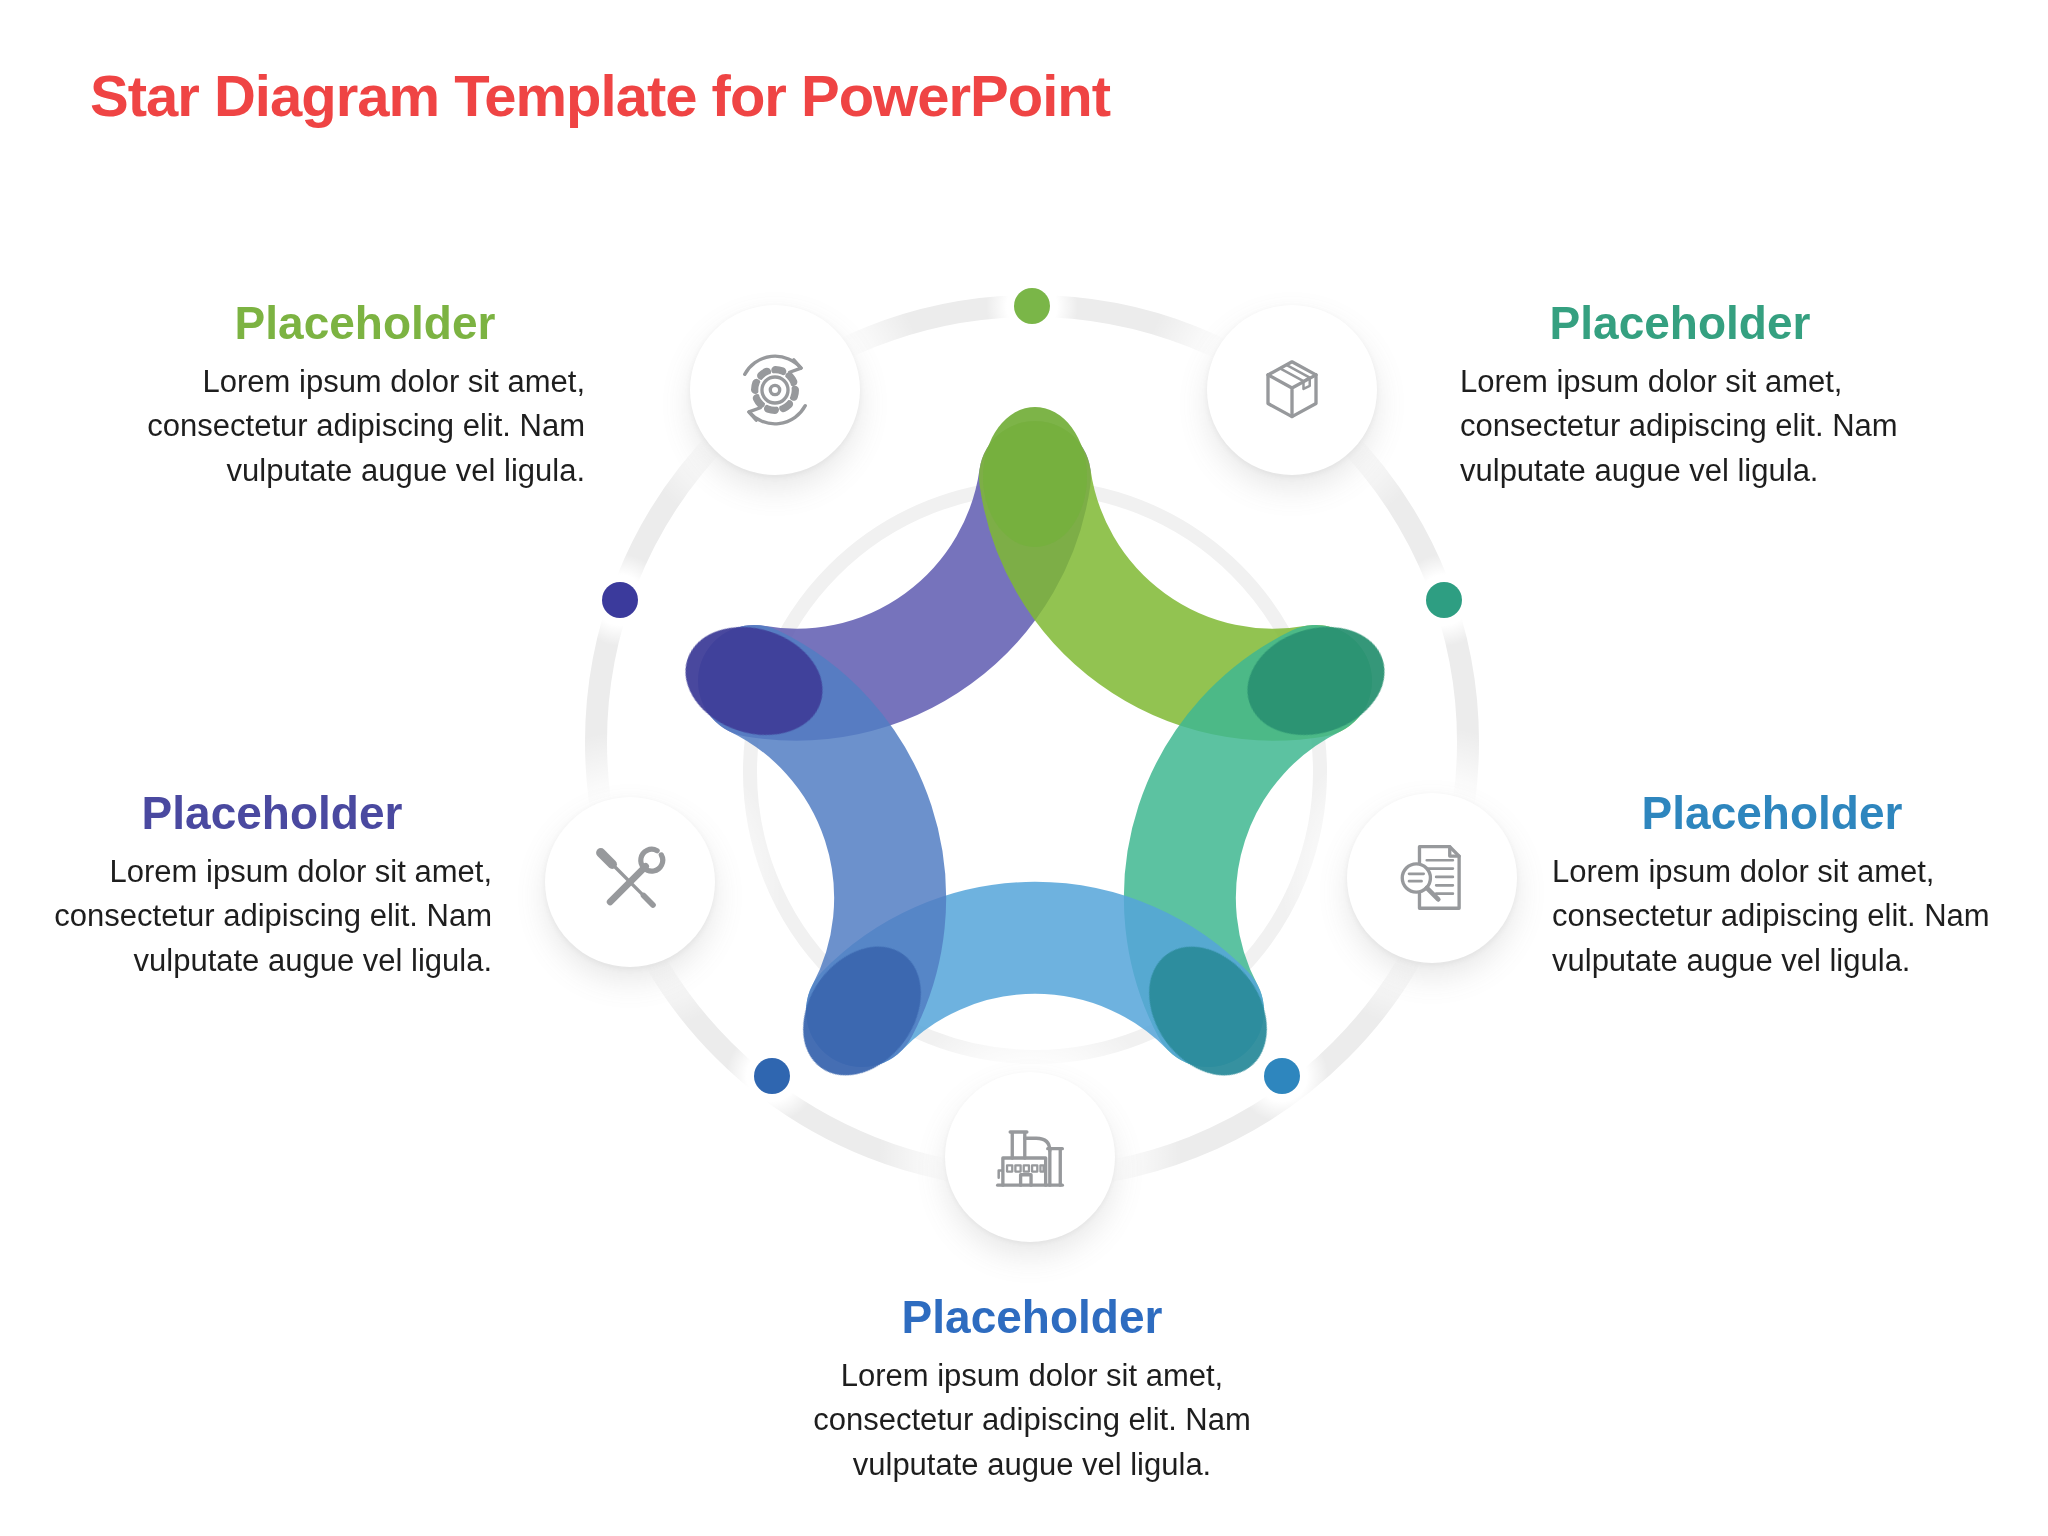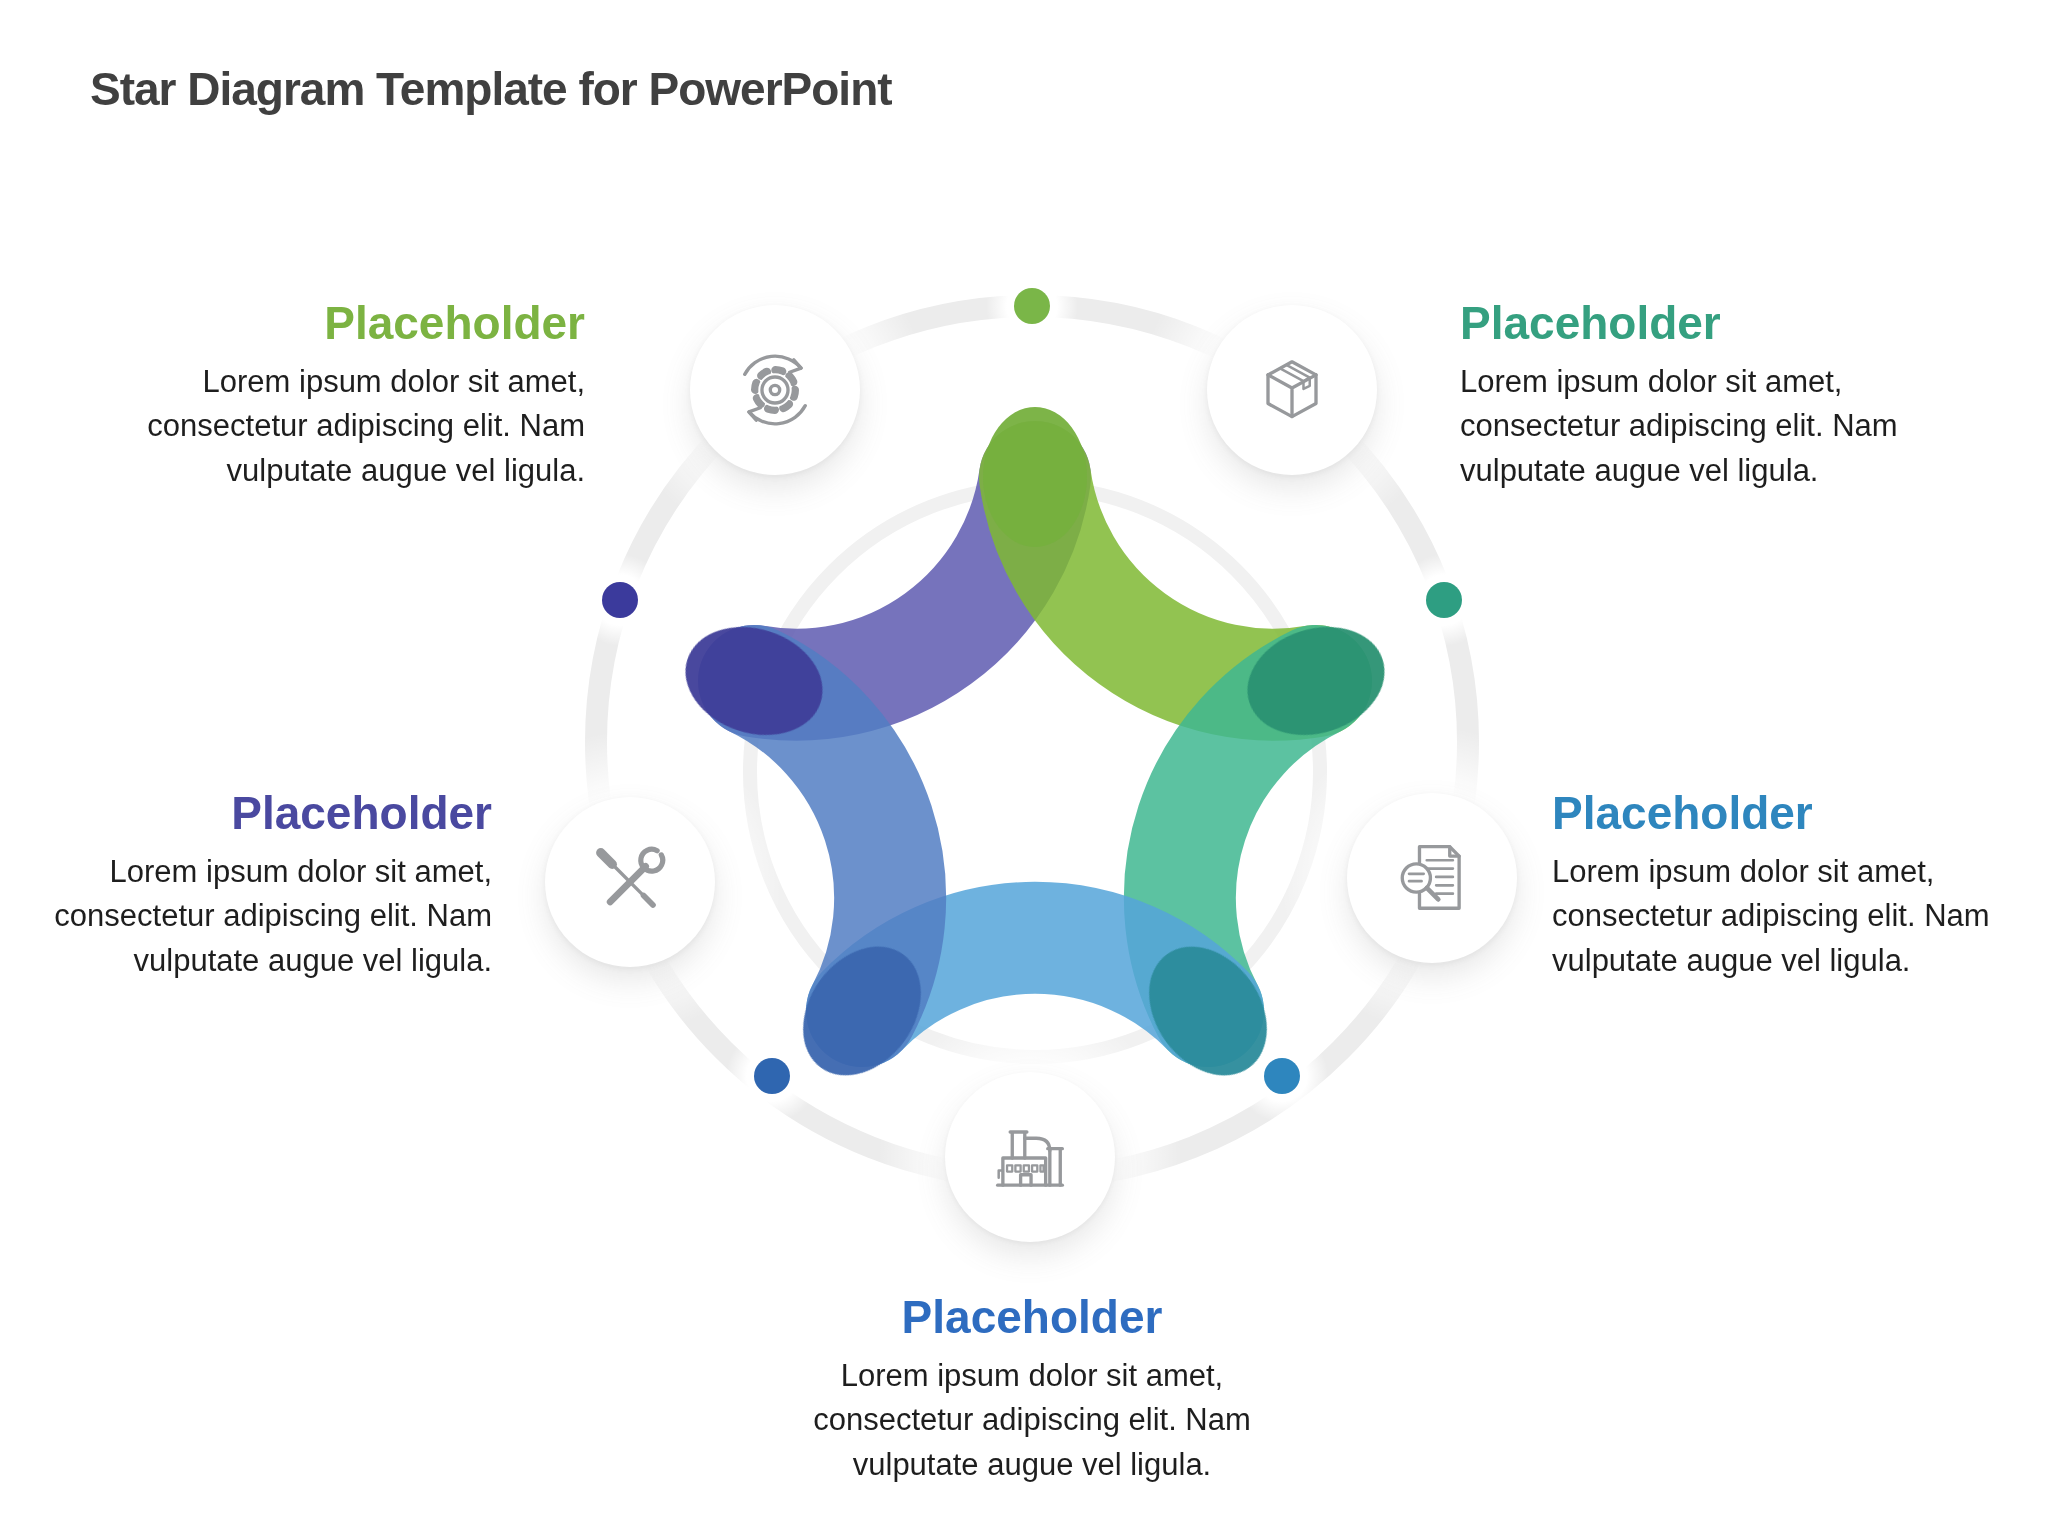--- a/index.html
+++ b/index.html
@@ -1,22 +1,22 @@
 <!DOCTYPE html>
 <html><head>
 <meta charset="utf-8">
 <style>
   html,body{margin:0;padding:0;background:#fff;}
   .slide{position:relative;width:2048px;height:1536px;background:#ffffff;overflow:hidden;
          font-family:"Liberation Sans", sans-serif;}
-  .page-title{position:absolute;left:90px;top:62px;font-size:46px;font-weight:700;
-              color:#404040;letter-spacing:-1px;margin:0;}
+  .page-title{position:absolute;left:90px;top:62px;font-size:58px;font-weight:700;
+              color:#ef4444;letter-spacing:-1px;margin:0;}
   .diagram-svg{position:absolute;left:0;top:0;}
   .tblock{position:absolute;width:440px;}
-  .tblock h2{margin:0 0 10px 0;font-size:46px;font-weight:700;line-height:1.12;}
+  .tblock h2{margin:0 0 10px 0;font-size:46px;font-weight:700;line-height:1.12;text-align:center;}
   .tblock p{margin:0;font-size:31px;line-height:1.45;color:#1e1e1e;}
   .tb-tl{left:145px;top:298px;text-align:right;}
   .tb-tr{left:1460px;top:298px;text-align:left;}
   .tb-ml{left:52px;top:788px;text-align:right;}
   .tb-mr{left:1552px;top:788px;text-align:left;}
   .tb-b{left:812px;top:1292px;text-align:center;}
   .node{position:absolute;width:170px;height:170px;border-radius:50%;background:#fff;
         box-shadow:0 14px 30px rgba(110,110,110,.16), 0 2px 6px rgba(0,0,0,.05);
         display:flex;align-items:center;justify-content:center;}
   .node svg{width:96px;height:96px;}

